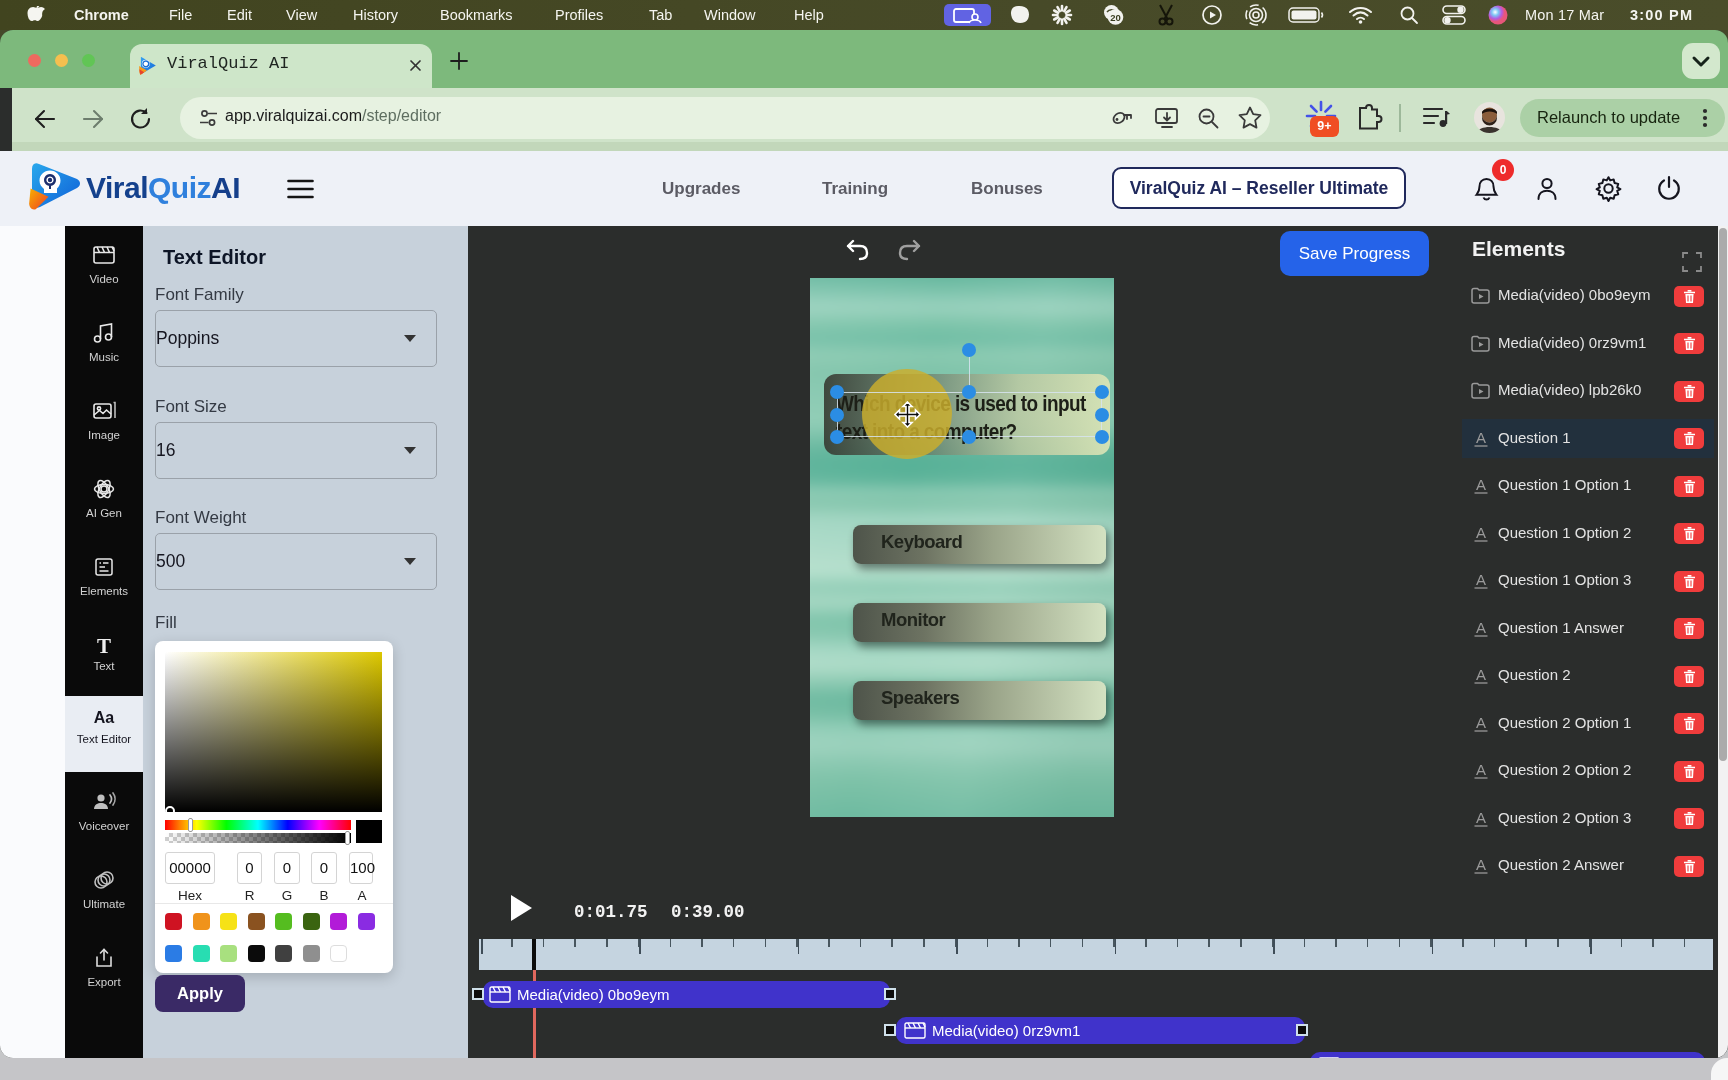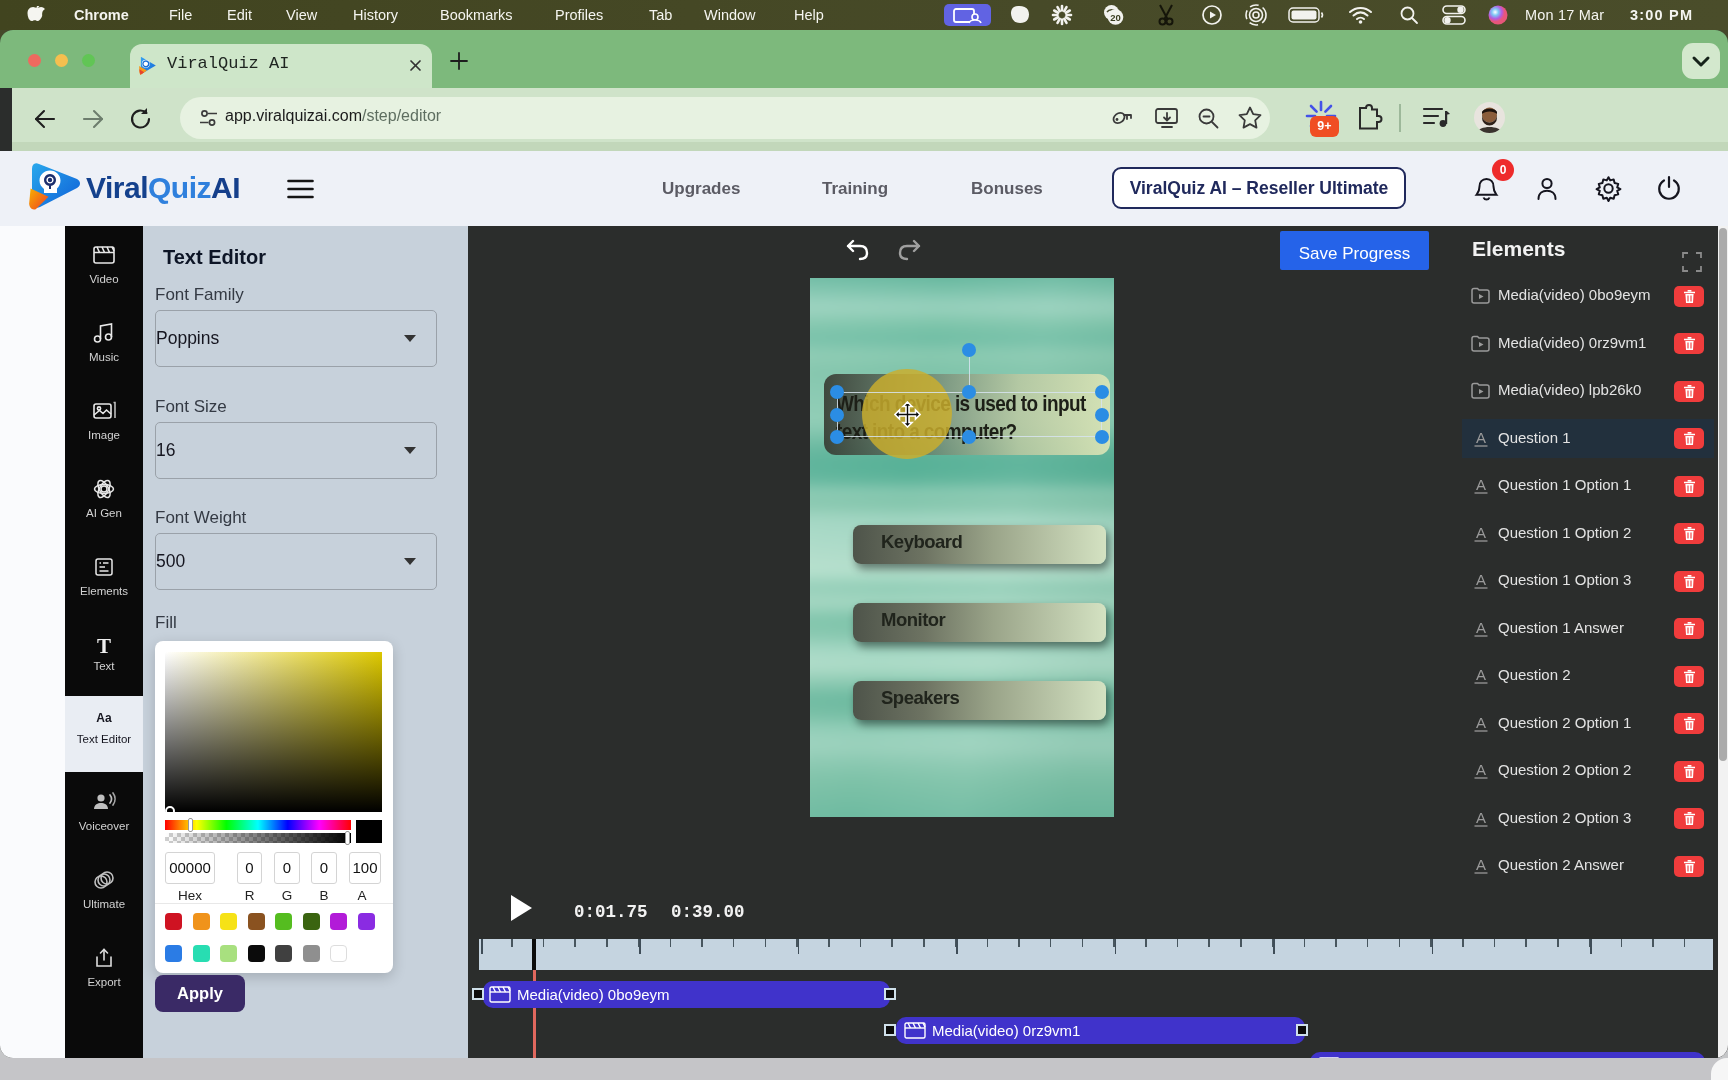--- a/index.html
+++ b/index.html
@@ -290,20 +290,30 @@
         </svg>
       <div class="abs" style="left:1462px;top:14px;width:31px;height:31px;border-radius:50%;background:#e8e4de;overflow:hidden">
         <svg width="31" height="31" viewBox="0 0 31 31">
             <circle cx="15.5" cy="13" r="7.5" fill="#8a5d3b"></circle>
             <path d="M8 13 a7.5 7.5 0 0 0 15 0 l0 3 a7.5 7.5 0 0 1 -15 0 Z" fill="#2e2018"></path>
             <path d="M8 10 C9 5.5 22 5.5 23 10 L23 12 C20 8.5 11 8.5 8 12 Z" fill="#1d140e"></path>
             <path d="M3 31 C4 23 27 23 28 31 Z" fill="#3a342e"></path>
           </svg>
       </div>
       <div class="abs" style="left:0;top:54px;width:1728px;height:9px;background:#c2d7ba"></div>
+      <div class="abs" style="left:1508px;top:11px;width:205px;height:38px;border-radius:19px;background:#abd0a6">
+        <span class="abs" style="left:17px;top:9px;font-size:16.5px;color:#17240f">Relaunch to update</span>
+        <svg class="abs" style="left:182px;top:8px" width="6" height="22" viewBox="0 0 6 22">
+            <g fill="#2a2a2a">
+              <circle cx="3" cy="4" r="2.1"></circle>
+              <circle cx="3" cy="11" r="2.1"></circle>
+              <circle cx="3" cy="18" r="2.1"></circle>
+            </g>
+          </svg>
+      </div>
     </div>
     <div id="appheader" class="abs">
       <svg class="abs" style="left:25px;top:7px" width="62" height="62" viewBox="0 0 62 62">
         <defs>
             <linearGradient id="lg1" x1="0" y1="0" x2="1" y2="1">
               <stop offset="0" stop-color="#29a8ec"></stop>
               <stop offset="1" stop-color="#0f5fd7"></stop>
             </linearGradient>
         <linearGradient id="lg2" x1="0" y1="0" x2="1" y2="1">
               <stop offset="0" stop-color="#f8b500"></stop>
@@ -401,21 +411,21 @@
             </g>
           </svg>
         <div class="sb-label">Elements</div>
       </div>
       <div class="sb-item" style="top:409px">
         <div style="font-size:21px;font-weight:bold;color:#efefef;line-height:22px;font-family:'Liberation Serif',serif">T</div>
         <div class="sb-label">Text</div>
       </div>
       <div class="abs" style="left:0;top:470px;width:78px;height:76px;background:#e9edf3"></div>
       <div class="sb-item" style="top:480px">
-        <div style="font-size:12px;font-weight:bold;color:#15151f;line-height:24px">Aa</div>
+        <div style="font-size:16px;font-weight:bold;color:#15151f;line-height:24px">Aa</div>
         <div class="sb-label" style="color:#15151f">Text Editor</div>
       </div>
       <div class="sb-item" style="top:565px">
         <svg width="26" height="22" viewBox="0 0 26 22">
             <g fill="#bfbfbf">
               <circle cx="10" cy="7" r="3.6"></circle>
               <path d="M3 18 C3 13.5 7 12 10 12 C13 12 17 13.5 17 18 Z"></path>
             </g>
             <g fill="none" stroke="#bfbfbf" stroke-width="1.7" stroke-linecap="round">
               <path d="M19 4 a6.5 6.5 0 0 1 0 8"></path>
@@ -466,21 +476,21 @@
         <div class="abs" style="left:201px;top:179px;width:26px;height:23px;background:#000"></div>
         <div class="abs" style="left:0;top:211px;width:238px;height:50px">
           <div class="numbox" style="left:10px;width:50px">00000</div>
             <div class="numlab" style="left:10px;width:50px">Hex</div>
           <div class="numbox" style="left:82px;width:25px">0</div>
             <div class="numlab" style="left:82px;width:25px">R</div>
           <div class="numbox" style="left:119px;width:26px">0</div>
             <div class="numlab" style="left:119px;width:26px">G</div>
           <div class="numbox" style="left:156px;width:26px">0</div>
             <div class="numlab" style="left:156px;width:26px">B</div>
-          <div class="numbox" style="left:194px;width:32px">100</div>
+          <div class="numbox" style="left:194px;width:24px">100</div>
             <div class="numlab" style="left:194px;width:26px">A</div>
         </div>
         <div class="abs" style="left:0;top:262px;width:238px;height:1px;background:#e8e8e8"></div>
         <div class="swatch" style="left:10px;top:272px;background:#cf1322"></div>
         <div class="swatch" style="left:37.5px;top:272px;background:#f0931b"></div>
         <div class="swatch" style="left:65px;top:272px;background:#f6e216"></div>
         <div class="swatch" style="left:92.5px;top:272px;background:#8a5220"></div>
         <div class="swatch" style="left:120px;top:272px;background:#55bd20"></div>
         <div class="swatch" style="left:147.5px;top:272px;background:#3a6410"></div>
         <div class="swatch" style="left:175px;top:272px;background:#b21bd8"></div>
@@ -495,21 +505,21 @@
       </div>
       <div class="abs" style="left:12px;top:749px;width:90px;height:37px;background:#3a2a66;border-radius:8px;color:#fff;font-size:16.5px;font-weight:bold;text-align:center;line-height:37px">Apply</div>
     </div>
     <div id="dark" class="abs">
       <svg class="abs" style="left:376px;top:10px" width="27" height="27" viewBox="0 0 27 27">
           <path d="M9 5 L4 10 L9 15 M4 10 L16 10 C21 10 23 13 23 17 C23 21 20 23 16 23" fill="none" stroke="#fff" stroke-width="2.4" stroke-linecap="round" stroke-linejoin="round"></path>
         </svg>
       <svg class="abs" style="left:428px;top:10px" width="27" height="27" viewBox="0 0 27 27">
           <path d="M18 5 L23 10 L18 15 M23 10 L11 10 C6 10 4 13 4 17 C4 21 7 23 11 23" fill="none" stroke="#9f9f9f" stroke-width="2.4" stroke-linecap="round" stroke-linejoin="round"></path>
         </svg>
-      <div class="abs" style="left:812px;top:5px;width:149px;height:39px;background:#2563e9;border-radius:2px;color:#fff;font-size:17px;text-align:center;line-height:45px">Save Progress</div>
+      <div class="abs" style="left:812px;top:5px;width:149px;height:45px;background:#2563e9;border-radius:10px;color:#fff;font-size:17px;text-align:center;line-height:45px">Save Progress</div>
       <div id="video" class="abs" style="left:342px;top:52px;width:304px;height:539px;overflow:hidden">
         <div class="abs" id="vbg" style="left:-15px;top:-15px;width:334px;height:569px;filter:blur(6px)"></div>
         <div class="abs" style="left:14px;top:96px;width:286px;height:81px;border-radius:12px;background:linear-gradient(90deg, rgba(52,54,46,0.88), rgba(110,116,98,0.62) 38%, rgba(190,200,160,0.8) 68%, rgba(218,228,182,0.93))"></div>
         <div class="abs" style="left:26px;top:112px;width:275px;font-size:19px;line-height:24.5px;font-weight:bold;color:#1d1f17;letter-spacing:-0.6px;white-space:nowrap;transform:scaleY(1.15);transform-origin:0 0">Which device is used to input<br>text into a computer?</div>
         <div class="abs" style="left:52px;top:91px;width:90px;height:90px;border-radius:50%;background:rgba(203,174,45,0.83)"></div>
         <div class="abs" style="left:27px;top:114px;width:265px;height:45px;border:1px solid rgba(215,228,240,0.85)"></div>
         <div class="abs" style="left:158.5px;top:79px;width:1px;height:35px;background:rgba(215,228,240,0.85)"></div>
         <div class="handle" style="left:20px;top:107px"></div>
         <div class="handle" style="left:20px;top:129.5px"></div>
         <div class="handle" style="left:20px;top:152px"></div>

